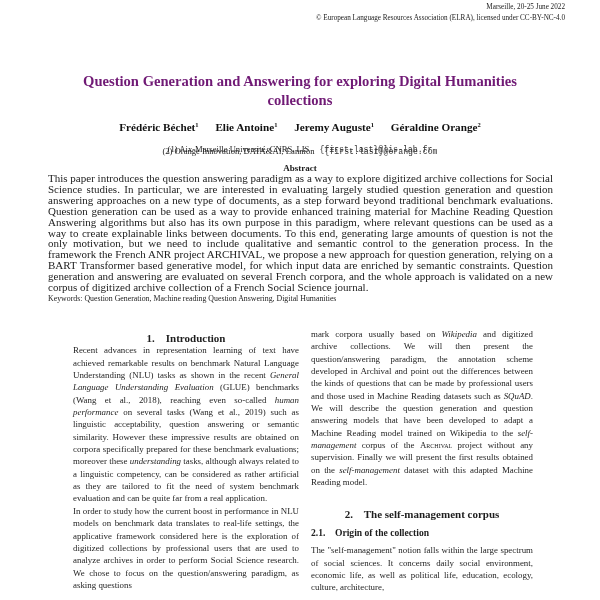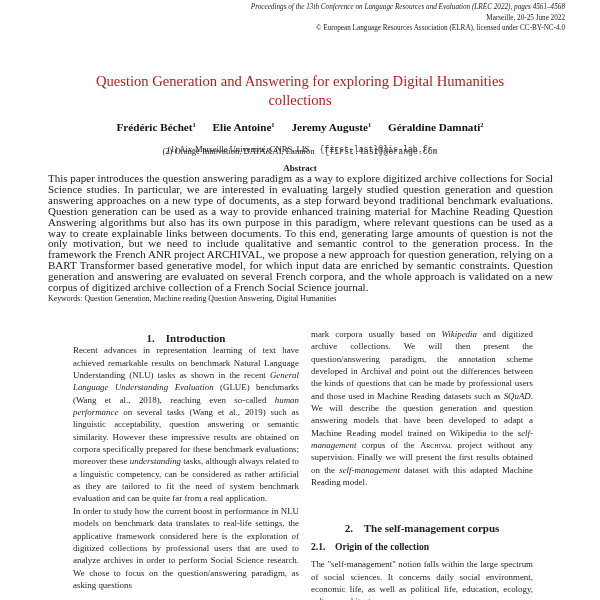--- a/index.html
+++ b/index.html
@@ -1,21 +1,21 @@
 <!DOCTYPE html>
 <html><head>
 <meta charset="utf-8">
 <style>
   html, body { margin: 0; padding: 0; background: #ffffff; }
   body { width: 600px; height: 600px; overflow: hidden; position: relative;
          font-family: "Liberation Serif", "DejaVu Serif", serif; color: #1a1a1a; }
   .abs { position: absolute; }
   .header { right: 35px; top: 2px; text-align: right; font-size: 7.2px; line-height: 10.6px; color: #222; }
   .header .l1 { font-style: italic; }
-  .title { left: 40px; width: 520px; top: 72px; text-align: center; font-weight: normal; font-size: 14.6px; line-height: 19px; color: #b91c1c; }
+  .title { left: 40px; width: 520px; top: 72px; text-align: center; font-weight: bold; font-size: 14.6px; line-height: 19px; color: #701a75; }
   .authors { left: 40px; width: 520px; top: 121px; text-align: center; font-weight: bold; font-size: 11.2px; color: #111; }
   .authors span.author { margin: 0 7px; }
   .authors sup { font-size: 6.5px; vertical-align: 4px; }
   .aff { left: 40px; width: 520px; text-align: center; font-size: 8.6px; color: #222; }
   .aff .mono { font-family: "Liberation Mono", "DejaVu Sans Mono", monospace; font-size: 8.2px; color: #333; margin-left: 10px; }
   .abstract-title { left: 40px; width: 520px; top: 163px; text-align: center; font-weight: bold; font-size: 9px; }
   .abstract { left: 48px; width: 505px; top: 173px; font-size: 11px; line-height: 10.9px; text-align: justify; color: #222; }
   .keywords { left: 48px; top: 294px; font-size: 7.85px; color: #222; }
   .keywords b { font-weight: normal; }
   .col { font-size: 8.9px; line-height: 12.35px; text-align: justify; color: #1e1e1e; }
@@ -24,35 +24,34 @@
   .right { left: 311px; width: 222px; top: 328px; }
   .sec-head { font-weight: bold; font-size: 11px; text-align: center; }
   .sub-head { font-weight: bold; font-size: 9.6px; }
   .sc { font-variant: small-caps; }
   i { font-style: italic; }
 </style>
 </head>
 <body>
 
 <div class="abs header">
-  <div class="l1">Proceedings of the 13th Conference on Language Resources and Evaluation (LREC 2022), pages 4561–4568</div>
   <div>Marseille, 20-25 June 2022</div>
   <div>© European Language Resources Association (ELRA), licensed under CC-BY-NC-4.0</div>
 </div>
 
 <div class="abs title">
   <div>Question Generation and Answering for exploring Digital Humanities</div>
   <div>collections</div>
 </div>
 
 <div class="abs authors">
   <span class="author"><span>Frédéric Béchet</span><sup>1</sup></span>
   <span class="author"><span>Elie Antoine</span><sup>1</sup></span>
   <span class="author"><span>Jeremy Auguste</span><sup>1</sup></span>
-  <span class="author"><span>Géraldine Damnati</span><sup>2</sup></span>
+  <span class="author"><span>Géraldine Orange</span><sup>2</sup></span>
 </div>
 
 <div class="abs aff" style="top:144px;">
   <span>(1) Aix-Marseille Université, CNRS, LIS</span><span class="mono">{first.last}@lis-lab.fr</span>
 </div>
 <div class="abs aff" style="top:146px;">
   <span>(2) Orange Innovation, DATA&amp;AI, Lannion</span><span class="mono">{first.last}@orange.com</span>
 </div>
 
 <div class="abs abstract-title">Abstract</div>
@@ -64,16 +63,16 @@
 </div>
 
 <div class="abs col left">
   <div class="sec-head" style="margin-bottom:0; white-space:pre;">1.    Introduction</div>
   <p><span>Recent advances in representation learning of text have achieved remarkable results on benchmark Natural Language Understanding (NLU) tasks as shown in the recent </span><i>General Language Understanding Evaluation</i><span> (GLUE) benchmarks (Wang et al., 2018), reaching even so-called </span><i>human performance</i><span> on several tasks (Wang et al., 2019) such as linguistic acceptability, question answering or semantic similarity. However these impressive results are obtained on corpora specifically prepared for these benchmark evaluations; moreover these </span><i>understanding</i><span> tasks, although always related to a linguistic competency, can be considered as rather artificial as they are tailored to fit the need of system benchmark evaluation and can be quite far from a real application.</span></p>
   <p>In order to study how the current boost in performance in NLU models on benchmark data translates to real-life settings, the applicative framework considered here is the exploration of digitized collections by professional users that are used to analyze archives in order to perform Social Science research. We chose to focus on the question/answering paradigm, as asking questions</p>
 </div>
 
 <div class="abs col right">
   <p><span>mark corpora usually based on </span><i>Wikipedia</i><span> and digitized archive collections. We will then present the question/answering paradigm, the annotation scheme developed in Archival and point out the differences between the kinds of questions that can be made by professional users and those used in Machine Reading datasets such as </span><i>SQuAD</i><span>. We will describe the question generation and question answering models that have been developed to adapt a Machine Reading model trained on Wikipedia to the </span><i>self-management</i><span> corpus of the </span><span class="sc">Archival</span><span> project without any supervision. Finally we will present the first results obtained on the </span><i>self-management</i><span> dataset with this adapted Machine Reading model.</span></p>
-  <div class="sec-head" style="margin-top:34px; margin-bottom:6px; white-space:pre;">2.    The self-management corpus</div>
+  <div class="sec-head" style="margin-top:20px; margin-bottom:6px; white-space:pre;">2.    The self-management corpus</div>
   <div class="sub-head" style="margin-bottom:5px; white-space:pre;">2.1.    Origin of the collection</div>
   <p>The "self-management" notion falls within the large spectrum of social sciences. It concerns daily social environment, economic life, as well as political life, education, ecology, culture, architecture,</p>
 </div>
 
 </body></html>

